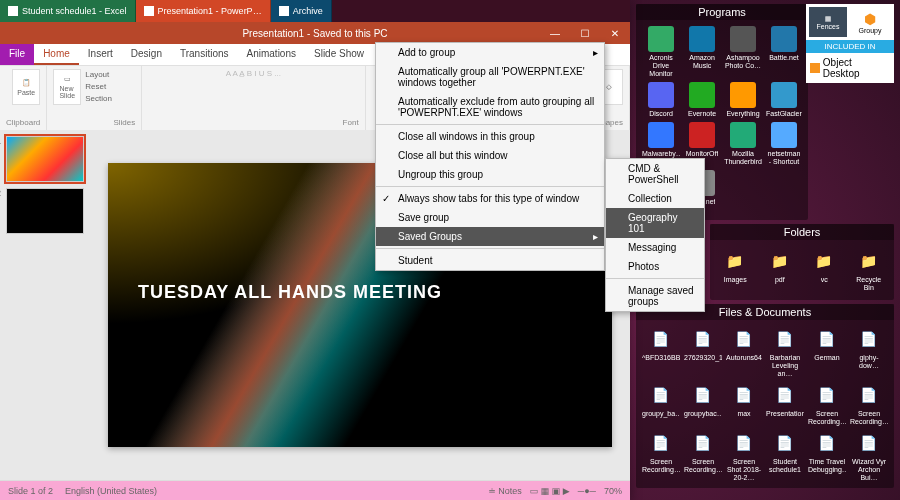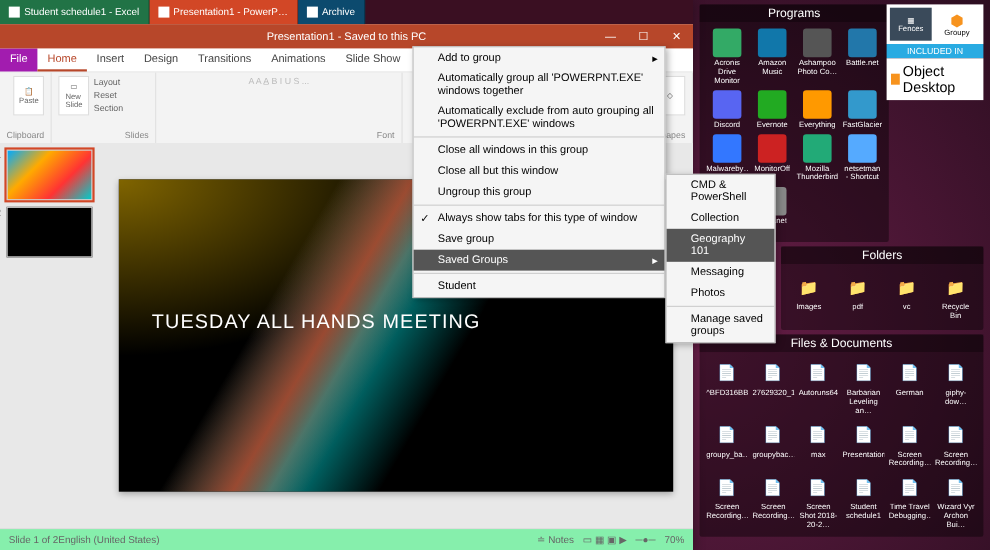--- a/index.html
+++ b/index.html
@@ -27,43 +27,43 @@
 .rsmall{width:50px;font-size:8px;line-height:12px}
 .content{display:flex;height:calc(100% - 150px);background:#e8e8e8}
 .thumbs{width:90px;background:#e8e8e8;padding:6px;display:flex;flex-direction:column;gap:6px}
 .thumb{border:1px solid #ccc;height:46px;background:#000;position:relative;display:flex}
 .thumb.sel{outline:2px solid #d24726}
 .thumb-num{position:absolute;left:-10px;top:0;font-size:9px;color:#555}
 .thumb-grad{width:100%;height:100%;background:linear-gradient(135deg,#0af,#fa0,#f33,#0cc)}
 .slide-area{flex:1;display:flex;align-items:center;justify-content:center;padding:18px}
 .slide{width:100%;aspect-ratio:16/9;background:#000;position:relative;box-shadow:0 2px 6px rgba(0,0,0,.3);overflow:hidden}
 .slide::before{content:"";position:absolute;inset:0;background:linear-gradient(120deg,transparent 30%,rgba(255,60,20,.6) 40%,transparent 50%),linear-gradient(-60deg,transparent 40%,rgba(0,200,200,.7) 55%,transparent 70%),radial-gradient(ellipse at top left,rgba(255,200,0,.5),transparent 40%)}
-.slide-title{position:absolute;left:30px;top:42%;color:#fff;font-size:18px;font-weight:400;letter-spacing:1px}
-.status{height:20px;background:#86efac;border-top:1px solid #ddd;display:flex;align-items:center;font-size:9px;color:#666;padding:0 8px;}
+.slide-title{position:absolute;left:30px;top:42%;color:#fff;font-size:18px;font-weight:700;letter-spacing:1px}
+.status{height:20px;background:#f9a8d4;border-top:1px solid #ddd;display:flex;align-items:center;font-size:9px;color:#666;padding:0 8px;gap:12px}
 .status .right{margin-left:auto;display:flex;gap:8px;align-items:center}
 .ctx-menu{position:absolute;left:375px;top:42px;width:230px;background:#f5f5f5;border:1px solid #bbb;font-size:10px;box-shadow:2px 2px 6px rgba(0,0,0,.3);z-index:10}
 .ctx-item{padding:4px 8px 4px 22px;position:relative;cursor:pointer}
 .ctx-item.arrow::after{content:"▸";position:absolute;right:6px}
 .ctx-item.check::before{content:"✓";position:absolute;left:6px}
 .ctx-item.sel{background:#555;color:#fff}
 .ctx-sep{height:1px;background:#ccc;margin:2px 0}
 .sub-menu{position:absolute;left:605px;top:158px;width:100px;background:#f5f5f5;border:1px solid #bbb;font-size:10px;box-shadow:2px 2px 6px rgba(0,0,0,.3);z-index:11}
 .desktop{position:absolute;right:0;top:0;width:270px;height:500px}
 .fence{background:rgba(0,0,0,.4);margin:4px 6px;border-radius:2px}
 .fence-title{color:#fff;font-size:11px;text-align:center;padding:2px;background:rgba(0,0,0,.3)}
 .fence-grid{display:grid;grid-template-columns:repeat(5,1fr);gap:4px;padding:6px}
 .fence-grid.six{grid-template-columns:repeat(6,1fr)}
 .ficon{display:flex;flex-direction:column;align-items:center;gap:2px;cursor:pointer}
 .ficon-img{width:26px;height:26px;background:#48a;border-radius:3px;display:flex;align-items:center;justify-content:center;font-size:14px;color:#fff}
 .ficon-lbl{font-size:7px;color:#fff;text-align:center;line-height:8px;max-width:38px;overflow:hidden}
 .promo{position:absolute;right:6px;top:4px;width:88px}
 .promo-row{display:flex;gap:4px;background:#fff;padding:3px}
 .promo-box{width:38px;height:30px;display:flex;align-items:center;justify-content:center;font-size:7px;flex-direction:column}
 .promo-included{background:#29abe2;color:#fff;font-size:8px;text-align:center;padding:2px}
-.promo-od{background:#fff;display:flex;align-items:center;justify-content:center;font-size:13px;padding:4px;gap:3px}
+.promo-od{background:#fff;display:flex;align-items:center;justify-content:center;font-size:10px;padding:4px;gap:3px}
 .folder-grid{display:grid;grid-template-columns:repeat(4,1fr);gap:10px;padding:8px}
 </style>
 </head>
 <body>
 
 <div class="ppt-window">
   <div class="tab-bar" id="tabbar">
       <div class="tab excel">
         <span class="tab-icon"></span>
         <span>Student schedule1 - Excel</span>

